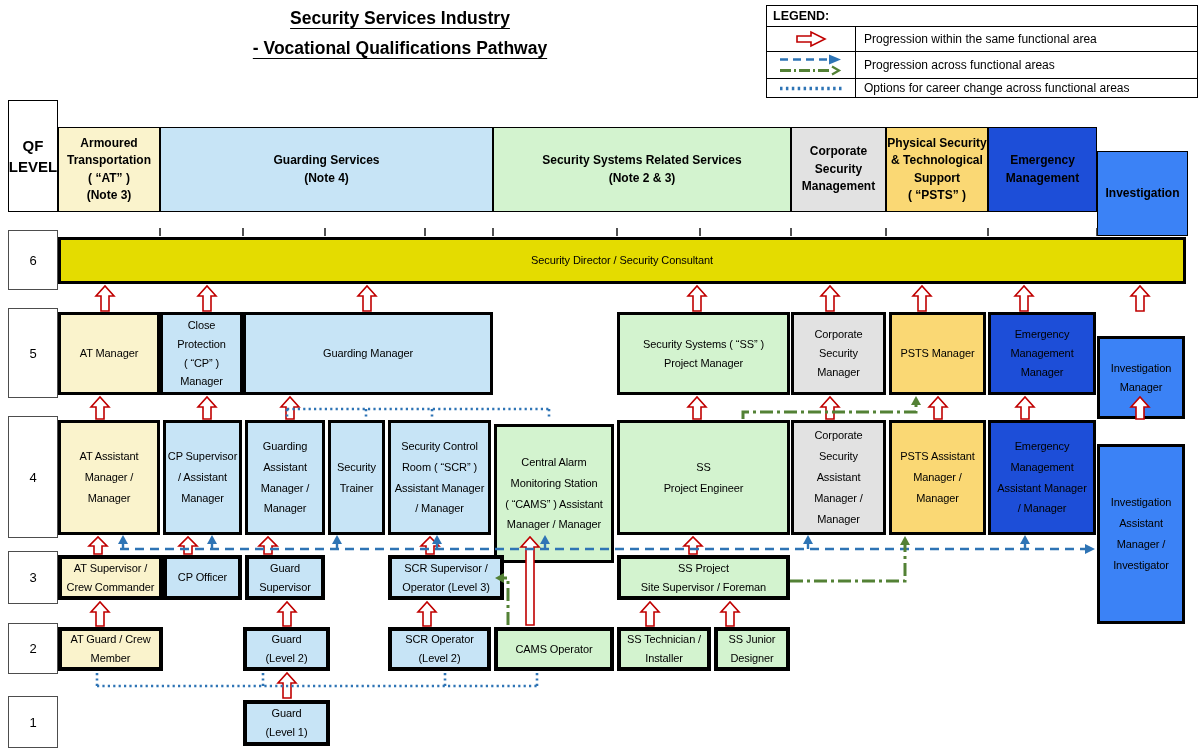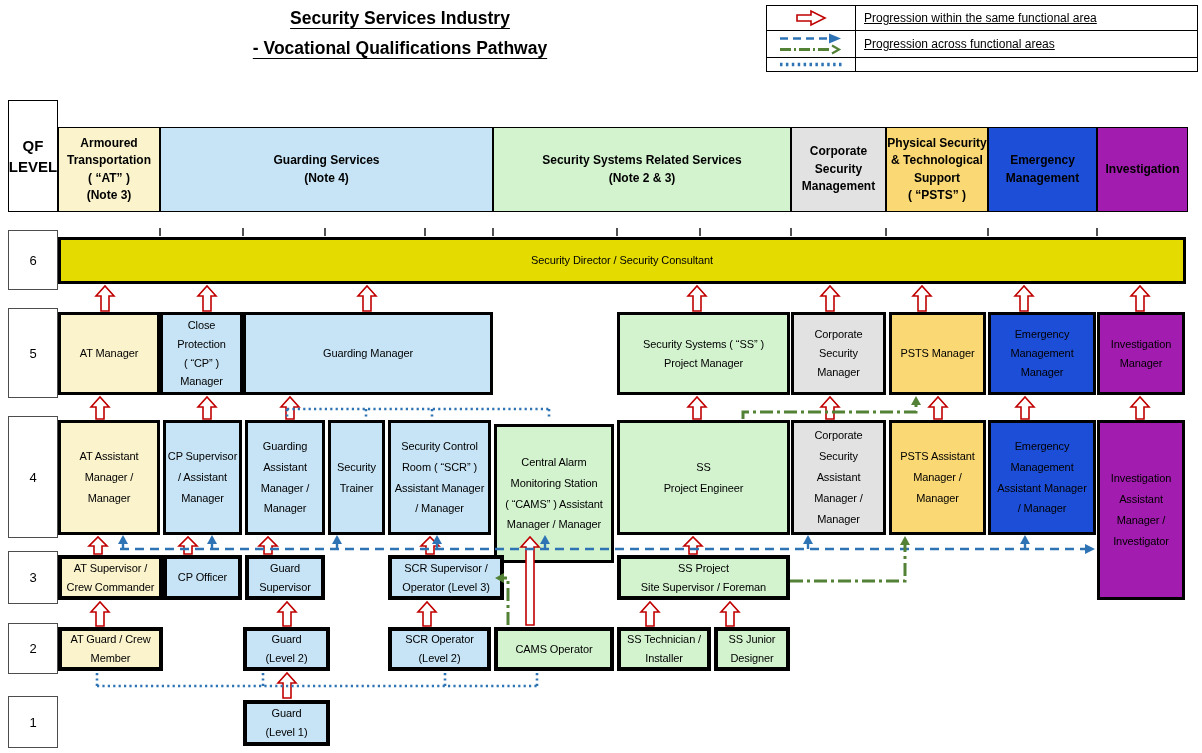--- a/index.html
+++ b/index.html
@@ -8,29 +8,29 @@
   .cell{position:absolute;box-sizing:border-box;border:1px solid #000;display:flex;align-items:center;justify-content:center;text-align:center;white-space:pre-line;}
   .box{position:absolute;box-sizing:border-box;border:3px solid #000;display:flex;align-items:center;justify-content:center;text-align:center;white-space:pre-line;font-size:11px;line-height:1.7;letter-spacing:-0.1px;}
   .b4{border-width:4px;}
   .lh19{line-height:1.9;}
   .c-at{background:#FAF3CC;}
   .c-gd{background:#C7E4F6;}
   .c-ss{background:#D3F3CF;}
   .c-co{background:#E2E2E2;}
   .c-ps{background:#FAD874;}
   .c-em{background:#1d4ed8;}
-  .c-in{background:#a21caf;}
+  .c-in{background:#3b82f6;margin-top:24px;}
   .c-bar{background:#E4DC00;}
   .area{font-weight:bold;font-size:12px;line-height:1.45;}
   .lvlnum{position:absolute;box-sizing:border-box;border:1px solid #4d4d4d;background:#fff;display:flex;align-items:center;justify-content:center;font-size:13px;left:8px;width:50px;}
   .title{position:absolute;left:95px;top:8px;width:610px;text-align:center;font-size:17.5px;font-weight:700;}
   .title div{text-decoration:underline;text-underline-offset:4px;margin-bottom:9px;}
   .legend{position:absolute;left:766px;top:5px;width:430px;border:1px solid #000;background:#fff;font-size:12px;}
   .legend-header{border-bottom:1px solid #000;font-weight:bold;padding:3px 6px;font-size:12.5px;}
-  .legend-row{display:flex;border-bottom:1px solid #000;align-items:center;text-decoration:underline;}
+  .legend-row{display:flex;border-bottom:1px solid #000;align-items:center;}
   .legend-row:last-child{border-bottom:none;}
   .legend-sym{width:88px;border-right:1px solid #000;align-self:stretch;display:flex;flex-direction:column;align-items:center;justify-content:center;padding:2px 0;}
   .legend-label{flex:1;padding:2px 8px;}
   svg.overlay{position:absolute;left:0;top:0;pointer-events:none;}
   .red-arrow{fill:#fff;stroke:#C00000;stroke-width:1.6;}
   .bdash{stroke:#2E74B5;stroke-width:2.4;fill:none;stroke-dasharray:9,6;}
   .bsolid{stroke:#2E74B5;stroke-width:2.4;fill:none;}
   .bfill{fill:#2E74B5;stroke:none;}
   .bdot{stroke:#2E74B5;stroke-width:2.6;fill:none;stroke-dasharray:2.2,3.2;}
   .gdash{stroke:#538135;stroke-width:3;fill:none;stroke-dasharray:13,4,3,4;}
@@ -41,20 +41,21 @@
 <body>
 
 <div id="canvas">
 
   <div class="title">
     <div>Security Services Industry</div>
     <div>- Vocational Qualifications Pathway</div>
   </div>
 
   <div class="legend">
+    <div class="legend-header">LEGEND:</div>
     <div class="legend-row">
       <div class="legend-sym">
         <svg width="34" height="20" viewBox="0 0 34 20">
             <path d="M3,7 H17 V3 L31,10 L17,17 V13 H3 Z" fill="#fff" stroke="#C00000" stroke-width="1.6"></path>
           </svg>
       </div>
       <div class="legend-label">Progression within the same functional area</div>
     </div>
     <div class="legend-row">
       <div class="legend-sym">
@@ -68,20 +69,21 @@
           </svg>
       </div>
       <div class="legend-label">Progression across functional areas</div>
     </div>
     <div class="legend-row">
       <div class="legend-sym">
         <svg width="66" height="9" viewBox="0 0 66 9">
             <line x1="2" y1="4.5" x2="64" y2="4.5" stroke="#2E74B5" stroke-width="3.6" stroke-dasharray="2.5,3.4"></line>
           </svg>
       </div>
+      <div class="legend-label">Options for career change across functional areas</div>
     </div>
   </div>
 
   <div class="cell" style="left:8px;top:100px;width:50px;height:112px;font-size:15px;font-weight:600;line-height:1.4;">QF LEVEL</div>
   <div class="cell area c-at" style="left:58px;top:127px;width:102px;height:85px;">Armoured
 Transportation
 ( “AT” )
 (Note 3)</div>
   <div class="cell area c-gd" style="left:160px;top:127px;width:333px;height:85px;">Guarding Services
 (Note 4)</div>

